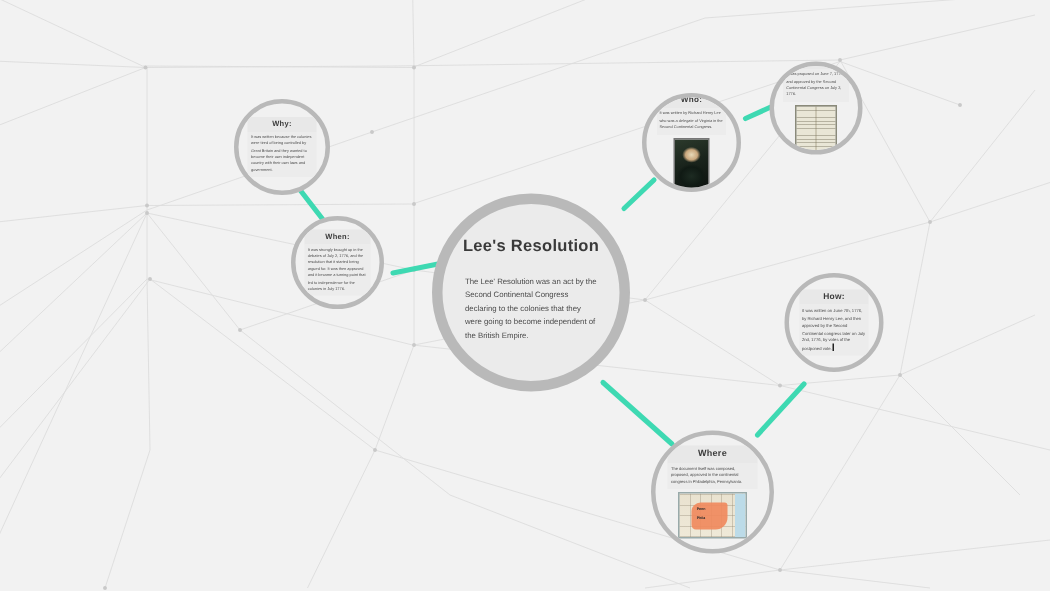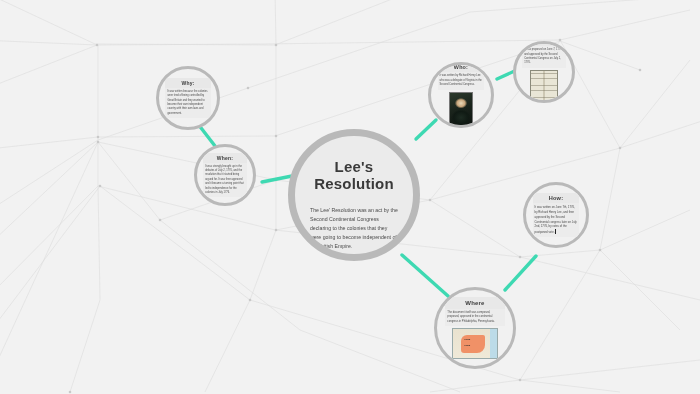--- a/index.html
+++ b/index.html
@@ -69,21 +69,21 @@
   
   #center-bubble {
     left: 288px; top: 129px;
     width: 132px; height: 132px;
     border: 7px solid #b9b9b9;
     background: #ebebeb;
     justify-content: flex-start;
     padding-top: 22px;
   }
   #center-bubble .bubble-title {
-    font-size: 15px;
+    font-size: 11px;
     background: transparent;
     padding: 0 0 14px 0;
   }
   #center-bubble .bubble-body {
     font-size: 5.2px;
     line-height: 1.75;
     background: transparent;
     padding: 0 2px;
     text-align: left;
   }

